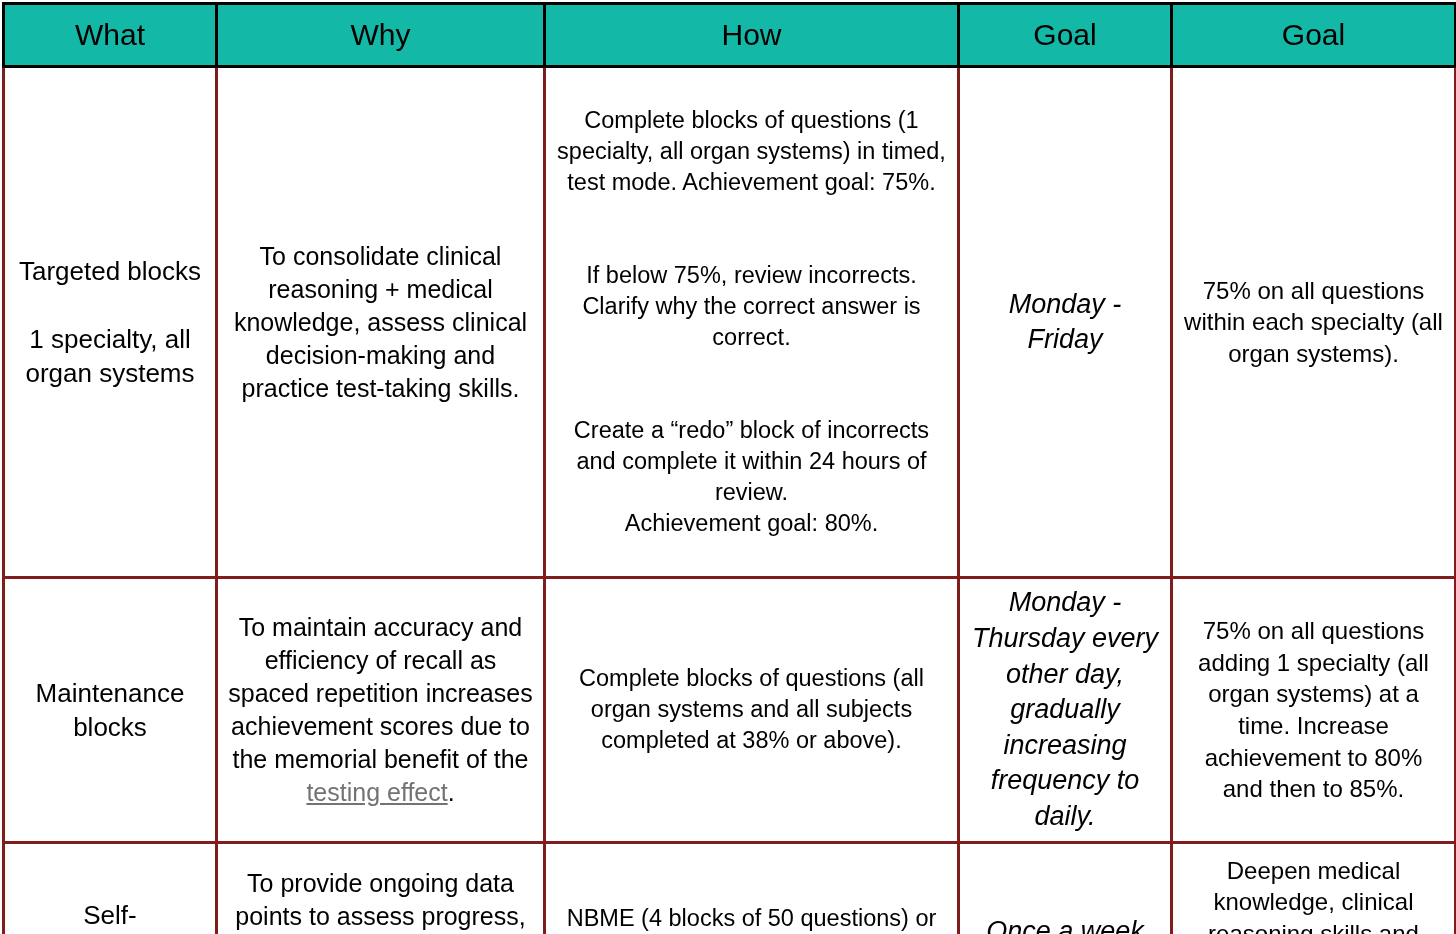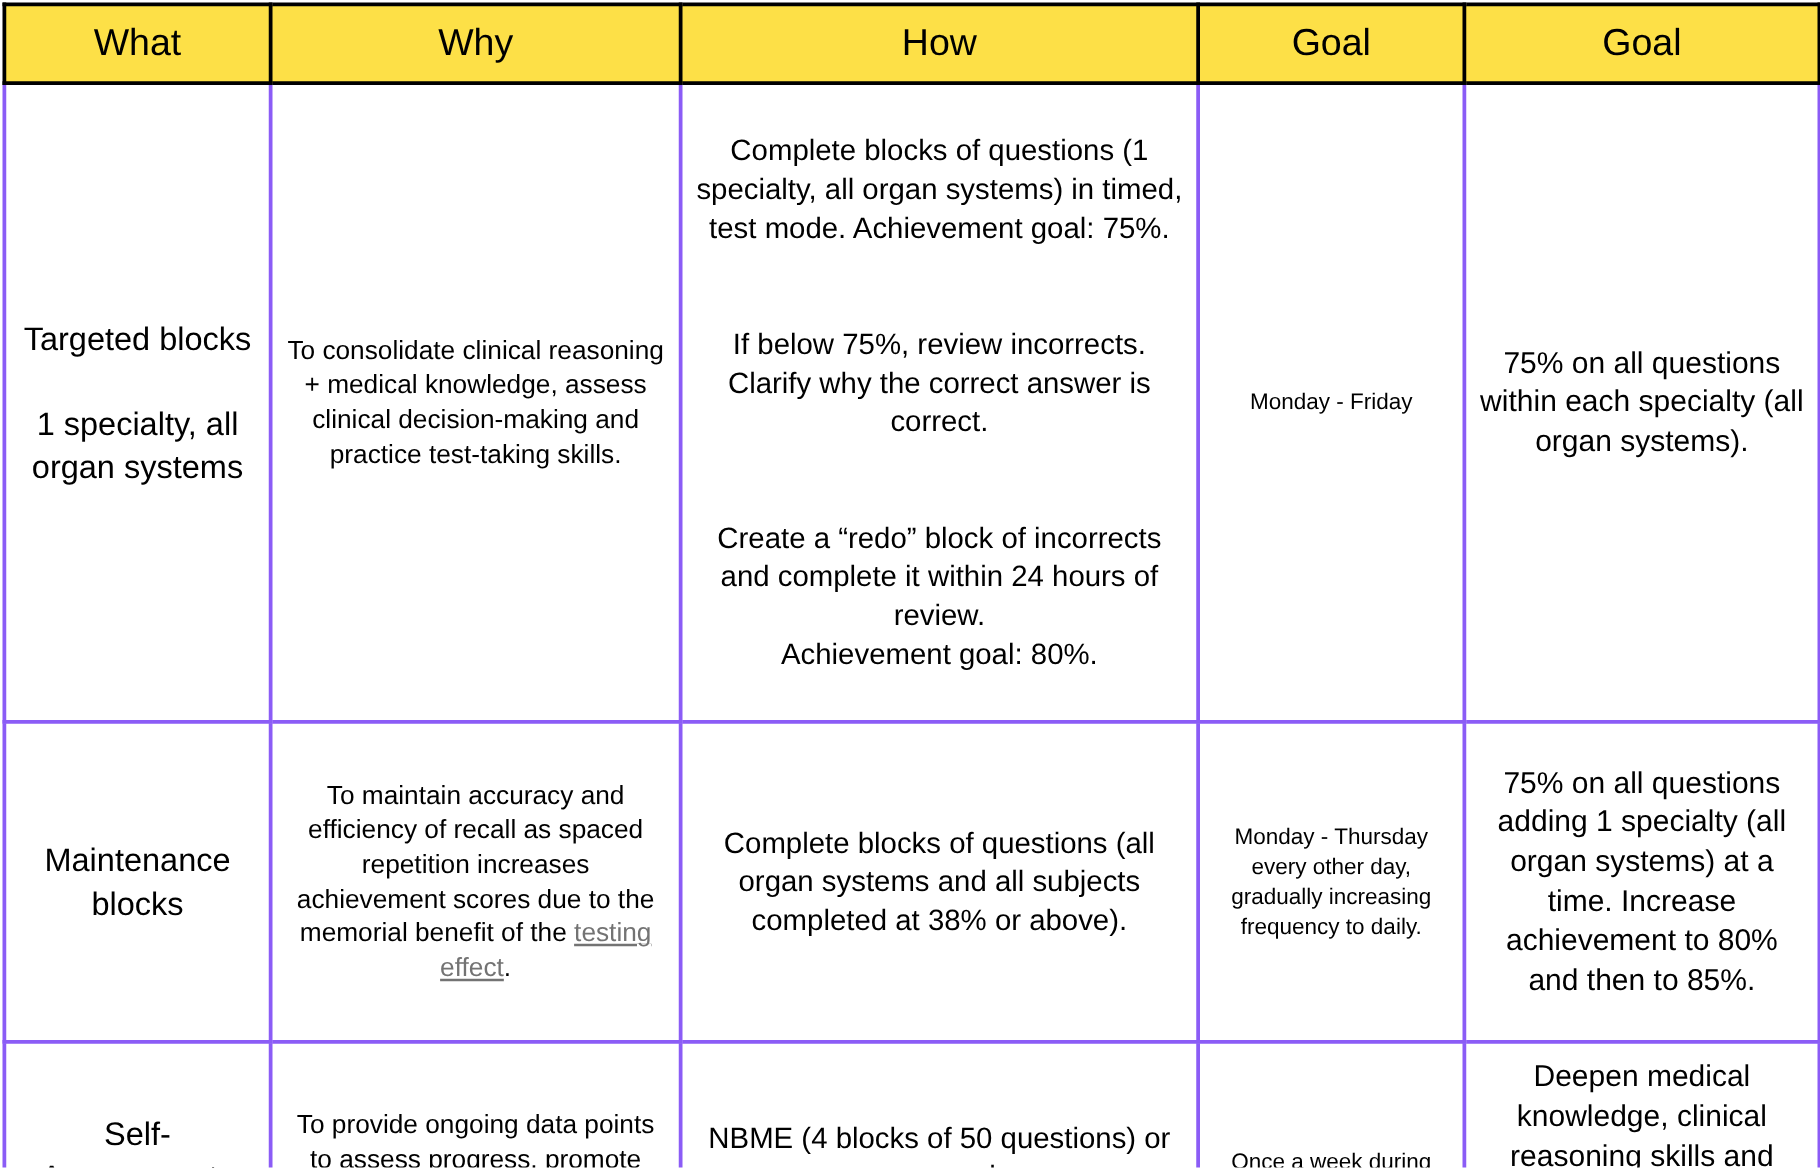--- a/index.html
+++ b/index.html
@@ -31,53 +31,53 @@
     border: 3px solid #000000;
   }
 
   table.plan-table col.c-what  { width: 213px; }
   table.plan-table col.c-why   { width: 328px; }
   table.plan-table col.c-how   { width: 414px; }
   table.plan-table col.c-when  { width: 213px; }
   table.plan-table col.c-goal  { width: 284px; }
 
   thead th {
-    background: #fde047;
+    background: #14b8a6;
     border: 3px solid #000000;
     font-weight: normal;
     font-size: 30px;
     line-height: 1.05;
     text-align: center;
     vertical-align: middle;
     height: 56px;
     padding: 2px 4px;
     color: #000000;
   }
 
   tbody td {
-    border: 3px solid #8b5cf6;
+    border: 3px solid #7f1d1d;
     background: #ffffff;
     text-align: center;
     vertical-align: middle;
     font-size: 23.5px;
     line-height: 1.32;
     padding: 6px 10px;
     color: #000000;
     white-space: pre-line;
     word-wrap: break-word;
   }
 
   tbody tr.row-1 td { height: 418px; }
   tbody tr.row-2 td { height: 241px; }
   tbody tr.row-3 td { height: 200px; }
 
   td.cell-what   { font-size: 26px; }
-  td.cell-why    { font-size: 21px; }
+  td.cell-why    { font-size: 25px; }
   td.cell-how    { font-size: 23.5px; }
-  td.cell-when   { font-size: 18px; }
+  td.cell-when   { font-size: 27px; font-style: italic; }
   td.cell-goal   { font-size: 24px; }
 
   .link {
     color: #737373;
     text-decoration: underline;
   }
 
   .para { display: block; }
   .para + .para { margin-top: 1.32em; }
 </style>

